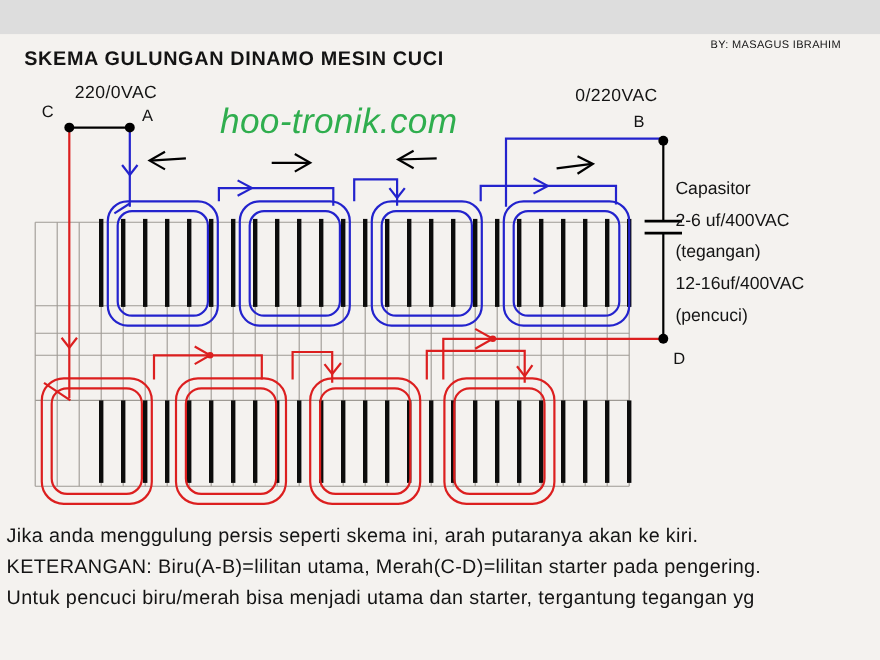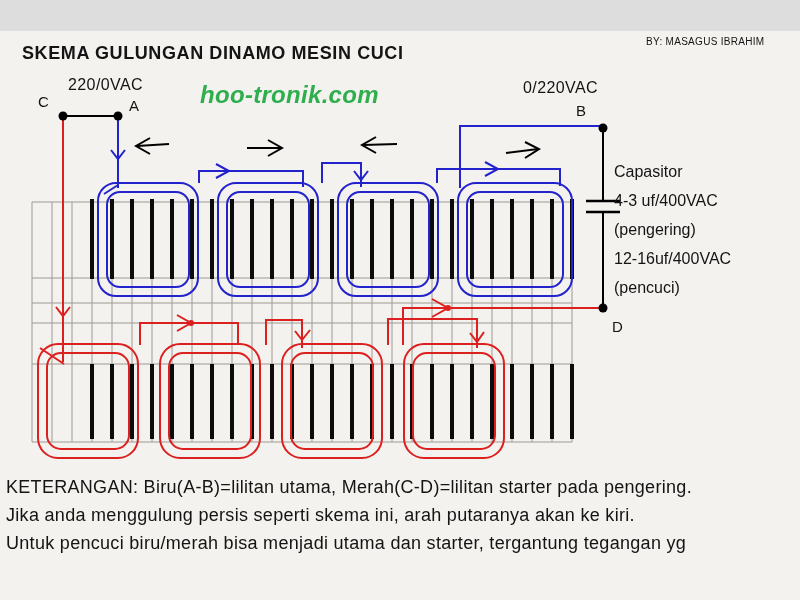--- a/index.html
+++ b/index.html
@@ -16,21 +16,21 @@
   .canvas{
     position:relative;width:800px;height:600px;background:var(--bg);
     overflow:hidden;color:var(--ink);margin-top:31px;
   }
   .diagram{position:absolute;left:0;top:0;width:800px;height:600px;}
   .txt{position:absolute;white-space:nowrap;}
   .title{left:22px;top:12px;font-size:18px;font-weight:700;letter-spacing:.6px;}
   .byline{left:646px;top:5px;font-size:10px;letter-spacing:.3px;}
   .v-left{left:68px;top:45px;font-size:16px;letter-spacing:.4px;}
   .v-right{left:523px;top:48px;font-size:16px;letter-spacing:.4px;}
-  .watermark{left:200px;top:50px;font-size:24px;font-weight:700;font-style:italic;color:var(--green);letter-spacing:.3px;}
+  .watermark{left:200px;top:61px;font-size:32px;font-weight:400;font-style:italic;color:var(--green);letter-spacing:.3px;}
   .term{font-size:15px;}
   .term-c{left:38px;top:62px;}
   .term-a{left:129px;top:66px;}
   .term-b{left:576px;top:71px;}
   .term-d{left:612px;top:287px;}
   .capblock{position:absolute;left:614px;top:126px;font-size:16px;line-height:29px;}
   .ketblock{position:absolute;left:6px;top:442px;font-size:18px;line-height:28px;letter-spacing:.3px;}
   .grid-line{stroke:var(--grid);stroke-width:1;}
   .bar{stroke:var(--bar);stroke-width:4;}
   .loop-blue{stroke:var(--blue);stroke-width:2;fill:none;}
@@ -217,24 +217,24 @@
   <div class="txt v-left">220/0VAC</div>
   <div class="txt watermark">hoo-tronik.com</div>
   <div class="txt v-right">0/220VAC</div>
   <div class="txt term term-c">C</div>
   <div class="txt term term-a">A</div>
   <div class="txt term term-b">B</div>
   <div class="txt term term-d">D</div>
 
   <div class="capblock">
     <div>Capasitor</div>
-    <div>4-3 uf/400VAC</div>
-    <div>(pengering)</div>
+    <div>2-6 uf/400VAC</div>
+    <div>(tegangan)</div>
     <div>12-16uf/400VAC</div>
     <div>(pencuci)</div>
   </div>
 
   <div class="ketblock">
+    <div>Jika anda menggulung persis seperti skema ini, arah putaranya akan ke kiri.</div>
     <div>KETERANGAN: Biru(A-B)=lilitan utama, Merah(C-D)=lilitan starter pada pengering.</div>
-    <div>Jika anda menggulung persis seperti skema ini, arah putaranya akan ke kiri.</div>
     <div>Untuk pencuci biru/merah bisa menjadi utama dan starter, tergantung tegangan yg</div>
   </div>
 </div>
 
 </body></html>

